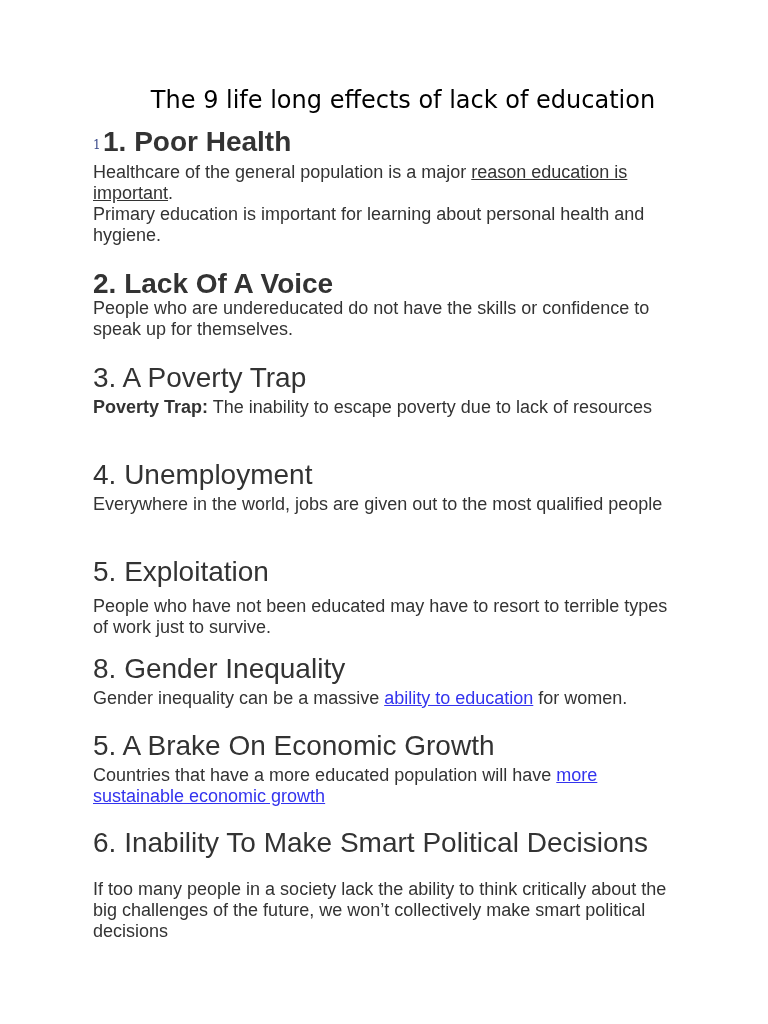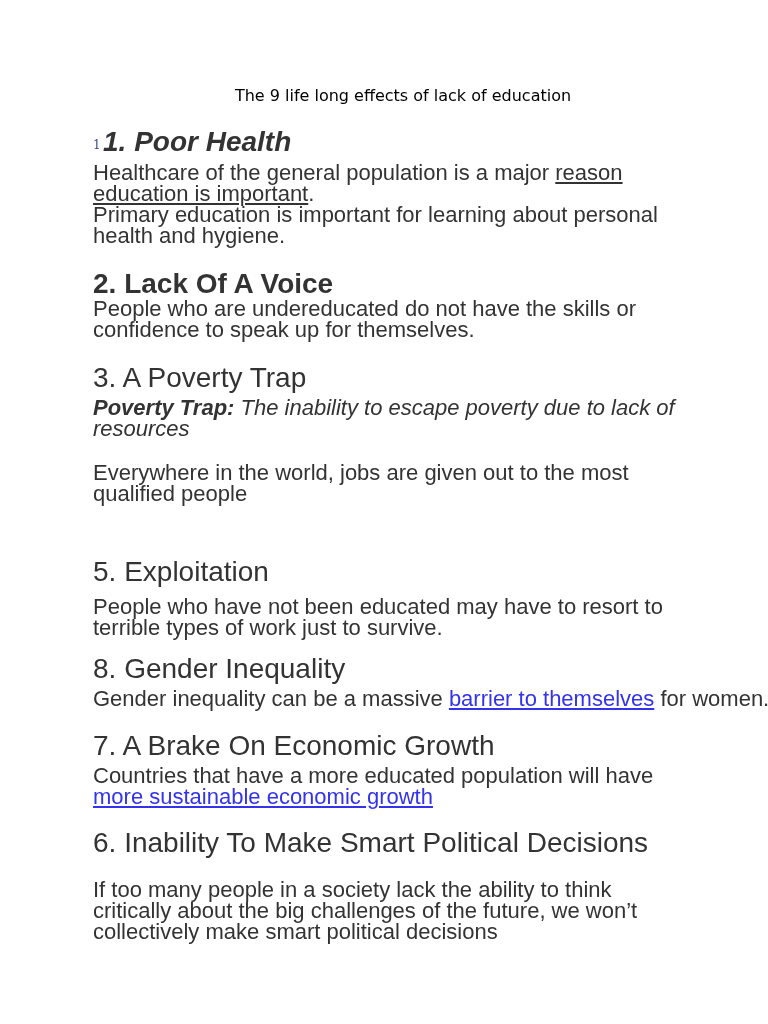--- a/index.html
+++ b/index.html
@@ -21,21 +21,21 @@
       top: 0;
       width: 590px;
     }
     .doc-title {
       position: absolute;
       left: 0;
       top: 86px;
       width: 580px;
       text-align: center;
       font-family: "DejaVu Sans", sans-serif;
-      font-size: 16px;
+      font-size: 24px;
       color: #000000;
       margin: 0;
       font-weight: normal;
       white-space: nowrap;
       padding-left: 20px;
     }
     .section {
       position: absolute;
       left: 0;
       width: 590px;
@@ -43,21 +43,21 @@
     .heading {
       font-size: 28px;
       line-height: 32px;
       margin: 0;
       color: #333333;
       white-space: nowrap;
     }
     .heading.bold { font-weight: bold; }
     .heading.normal { font-weight: normal; }
     .body-text {
-      font-size: 22px;
+      font-size: 18px;
       line-height: 21px;
       margin: 0;
       color: #333333;
     }
     .footnote-marker {
       position: absolute;
       left: 0;
       font-size: 12px;
       color: #3a4a8a;
       top: 12px;
@@ -65,21 +65,21 @@
     }
     .link-plain {
       color: #333333;
       text-decoration: underline;
     }
     .link-blue {
       color: #3333ee;
       text-decoration: underline;
     }
     .strong { font-weight: bold; }
-    .h-indent { padding-left: 10px; font-style: italic; }
+    .h-indent { padding-left: 10px; }
   </style>
 </head>
 <body>
 
 <div class="page">
 
   <h1 class="doc-title">The 9 life long effects of lack of education</h1>
 
   <div class="section" style="top:126px;">
     <span class="footnote-marker">1</span>
@@ -90,43 +90,44 @@
     <p class="body-text">Primary education is important for learning about personal health and hygiene.</p>
   </div>
 
   <div class="section" style="top:268px;">
     <h2 class="heading bold">2. Lack Of A Voice</h2>
     <p class="body-text" style="margin-top:-2px;">People who are undereducated do not have the skills or confidence to speak up for themselves.</p>
   </div>
 
   <div class="section" style="top:362px;">
     <h2 class="heading normal">3. A Poverty Trap</h2>
-    <p class="body-text" style="margin-top:3px;font-style:italic;">
+    <p class="body-text" style="margin-top:3px;">
       <span class="strong">Poverty Trap:</span><span> The inability to escape poverty due to lack of resources</span>
     </p>
   </div>
 
   <div class="section" style="top:459px;">
+    <h2 class="heading normal">4. Unemployment</h2>
     <p class="body-text" style="margin-top:3px;">Everywhere in the world, jobs are given out to the most qualified people</p>
   </div>
 
   <div class="section" style="top:556px;">
     <h2 class="heading normal">5. Exploitation</h2>
     <p class="body-text" style="margin-top:8px;">People who have not been educated may have to resort to terrible types of work just to survive.</p>
   </div>
 
   <div class="section" style="top:653px;">
     <h2 class="heading normal">8. Gender Inequality</h2>
     <p class="body-text" style="margin-top:3px; white-space:nowrap;">
-      <span>Gender inequality can be a massive </span><a class="link-blue" href="#">barrier to themselves</a><span> for women.</span>
+      <span>Gender inequality can be a massive </span><a class="link-blue" href="#">ability to education</a><span> for women.</span>
     </p>
   </div>
 
   <div class="section" style="top:730px;">
-    <h2 class="heading normal">7. A Brake On Economic Growth</h2>
+    <h2 class="heading normal">5. A Brake On Economic Growth</h2>
     <p class="body-text" style="margin-top:3px;">
       <span>Countries that have a more educated population will have </span><a class="link-blue" href="#">more sustainable economic growth</a>
     </p>
   </div>
 
   <div class="section" style="top:827px;">
     <h2 class="heading normal">6. Inability To Make Smart Political Decisions</h2>
     <p class="body-text" style="margin-top:20px;">If too many people in a society lack the ability to think critically about the big challenges of the future, we won’t collectively make smart political decisions</p>
   </div>
 

